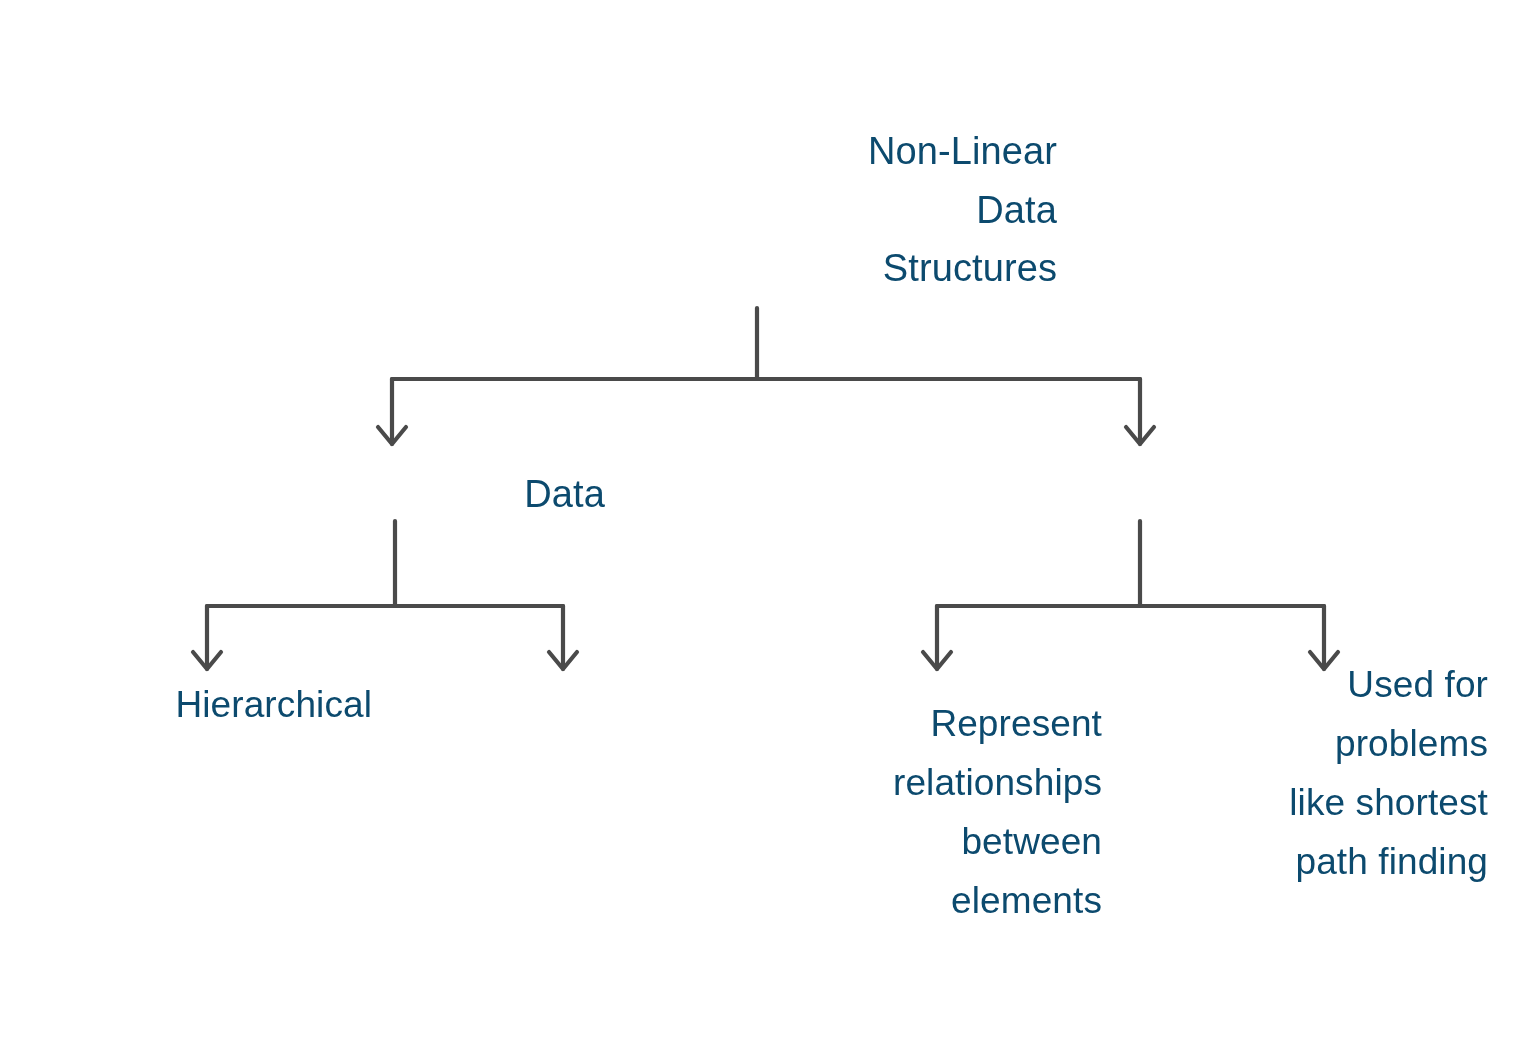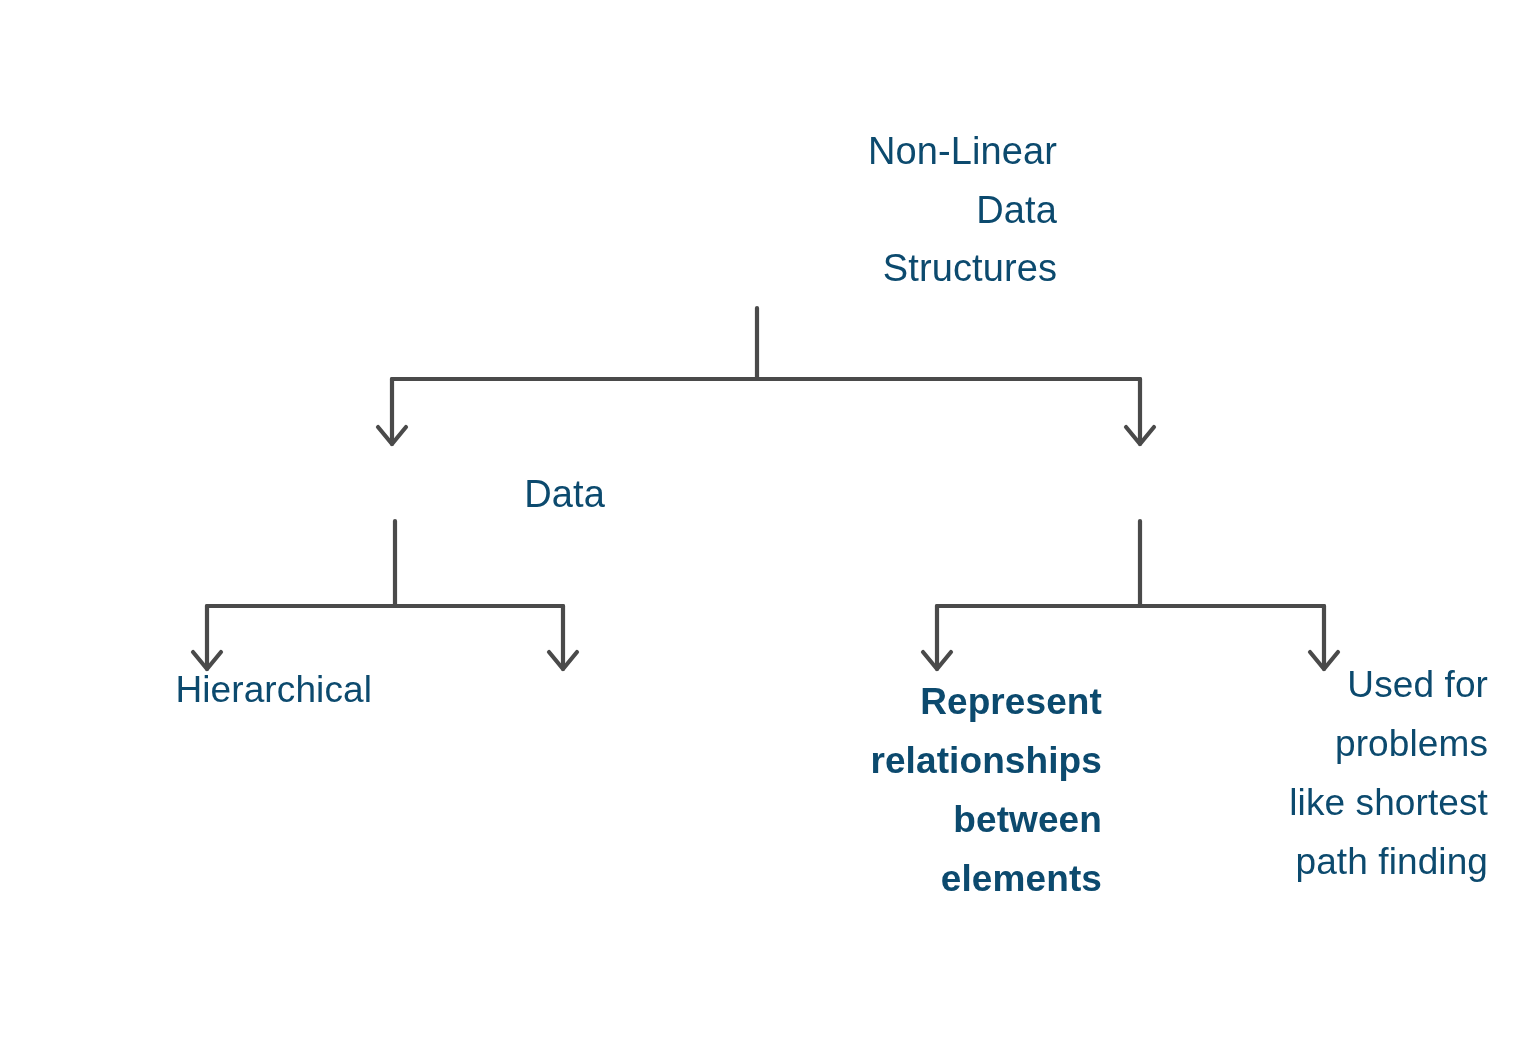--- a/index.html
+++ b/index.html
@@ -46,23 +46,23 @@
     line-height: 58px;
     width: 420px;
   }
   .node-branch-trees { left: 185px; top: 465px; }
   .node-branch-graphs { left: 930px; top: 465px; }
   .node-leaf {
     font-size: 37px;
     line-height: 59px;
     width: 330px;
   }
-  .node-leaf-hierarchical { left: 42px;   top: 660px; }
+  .node-leaf-hierarchical { left: 42px;   top: 675px; }
   .node-leaf-parentchild  { left: 401px;  top: 690px; }
-  .node-leaf-represent    { left: 772px;  top: 672px; font-weight: bold; }
+  .node-leaf-represent    { left: 772px;  top: 694px; }
   .node-leaf-usedfor      { left: 1158px; top: 655px; }
 </style>
 </head>
 <body>
 
 <div id="canvas">
 
   <svg id="wires" viewBox="0 0 1536 1045" width="1536" height="1045">
     <g fill="none" stroke="#4a4a4a" stroke-width="4.2" stroke-linecap="round" stroke-linejoin="round">
 

